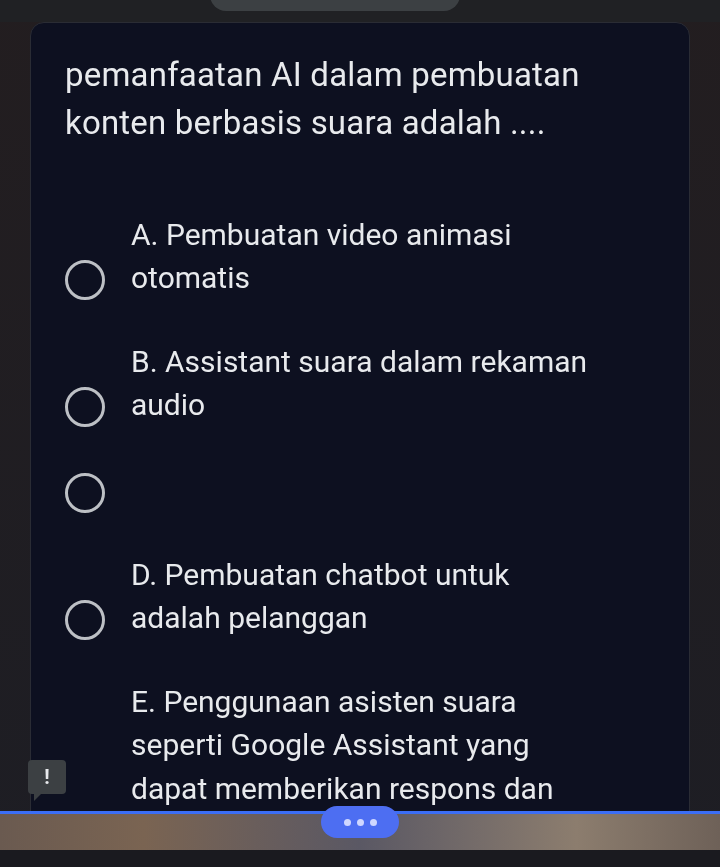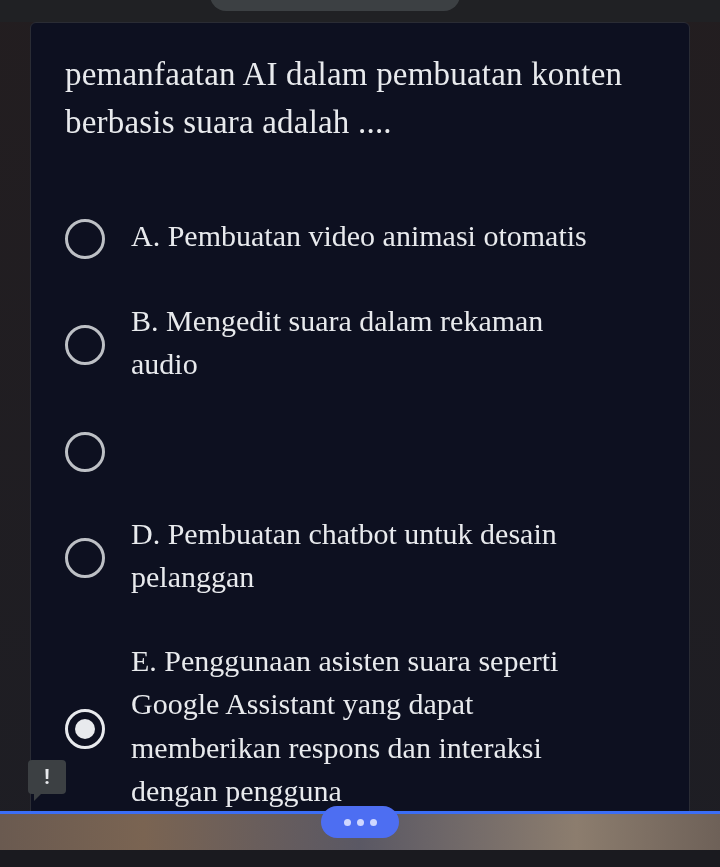--- a/index.html
+++ b/index.html
@@ -28,39 +28,38 @@
   .outer {
     background: linear-gradient(180deg, rgba(60,40,35,0.25), rgba(40,40,50,0.25));
     padding: 0 10px;
     height: 828px;
     position: relative;
   }
   .card {
     margin: 0 20px;
     background: #0d1020;
     border: 1px solid #2a2c34;
-    border-radius: 6px;
+    border-radius: 14px;
     padding: 28px 34px 28px 34px;
     height: 100%;
     overflow: hidden;
-    font-family: Liberation Serif, serif;
   }
   .question {
     font-size: 33px;
     line-height: 1.45;
     font-weight: 400;
     letter-spacing: 0.2px;
     color: #e8eaed;
   }
   .options {
     margin-top: 66px;
   }
   .option {
     display: flex;
-    align-items: center;
+    align-items: flex-end;
     gap: 26px;
     margin-bottom: 40px;
   }
   .radio {
     flex: 0 0 40px;
     width: 40px;
     height: 40px;
     border: 3px solid #bdc0c5;
     border-radius: 50%;
     margin-top: 6px;
@@ -158,30 +157,30 @@
     <div class="question">pemanfaatan AI dalam pembuatan konten berbasis suara adalah ....</div>
     <div class="options">
 
       <div class="option">
         <div class="radio"></div>
         <div class="opt-label">A.  Pembuatan video animasi otomatis</div>
       </div>
 
       <div class="option">
         <div class="radio"></div>
-        <div class="opt-label">B.  Mengedit suara dalam rekaman audio</div>
-      </div>
-
-      <div class="option">
-        <div class="radio"></div>
-      </div>
-
-      <div class="option">
-        <div class="radio"></div>
-        <div class="opt-label">D. Pembuatan chatbot untuk desain pelanggan</div>
+        <div class="opt-label">B.  Assistant suara dalam rekaman audio</div>
+      </div>
+
+      <div class="option">
+        <div class="radio"></div>
+      </div>
+
+      <div class="option">
+        <div class="radio"></div>
+        <div class="opt-label">D. Pembuatan chatbot untuk adalah pelanggan</div>
       </div>
 
       <div class="option">
         <div class="radio selected">
             <span class="dot"></span>
           </div>
         <div class="opt-label">E. Penggunaan asisten suara seperti Google Assistant yang dapat memberikan respons dan interaksi dengan pengguna</div>
       </div>
 
     </div>

